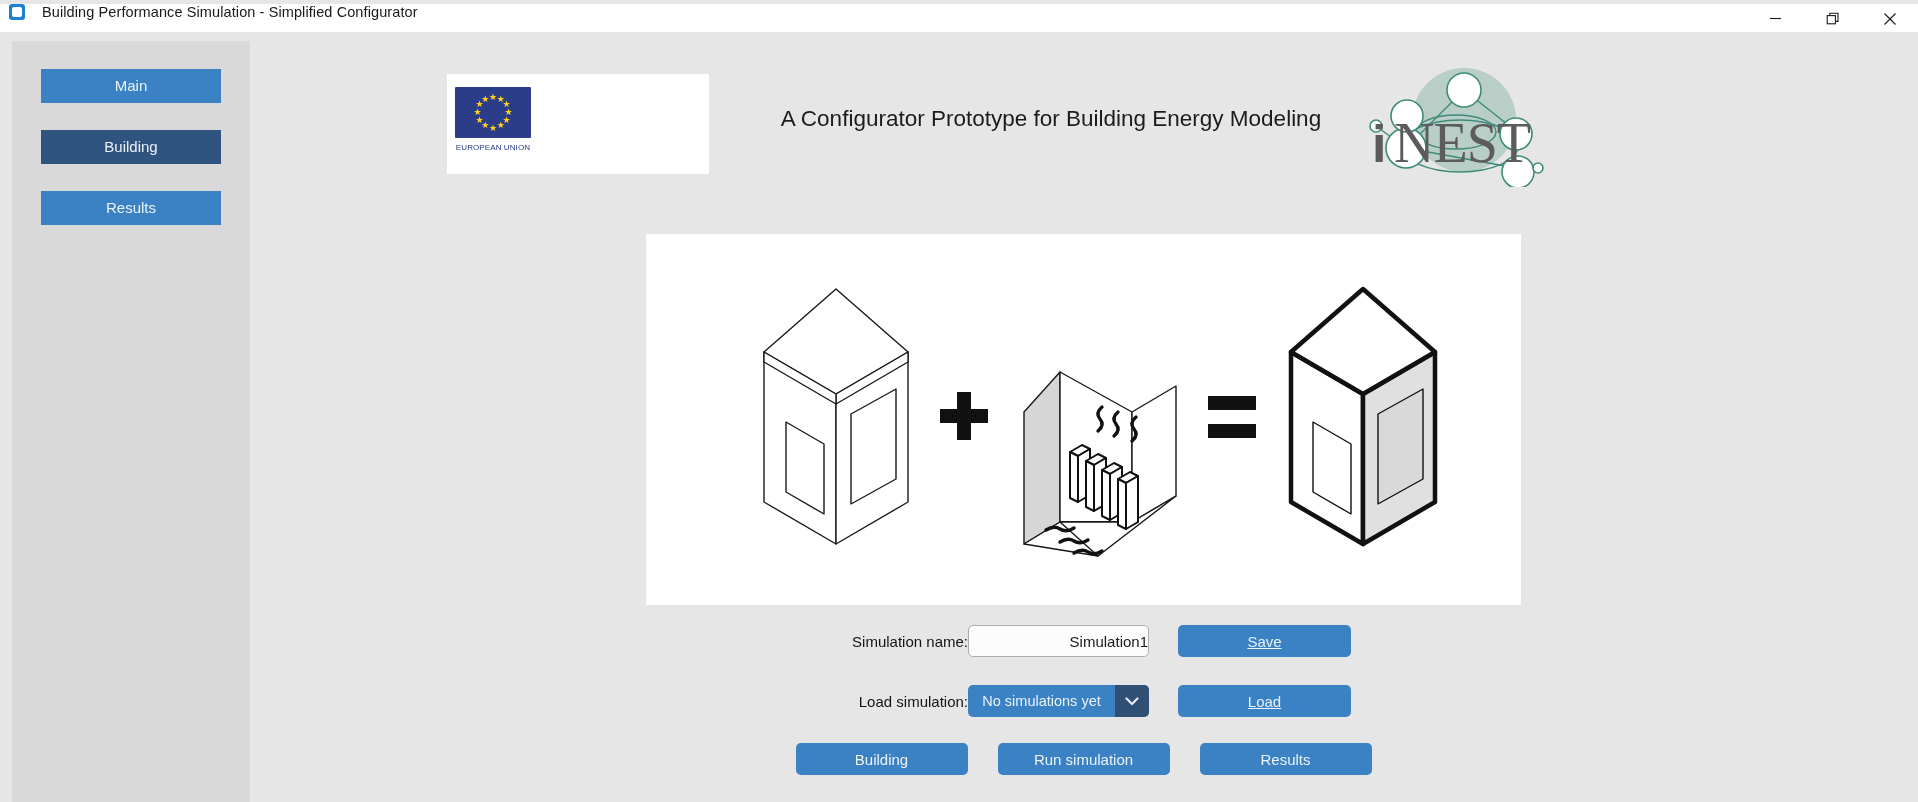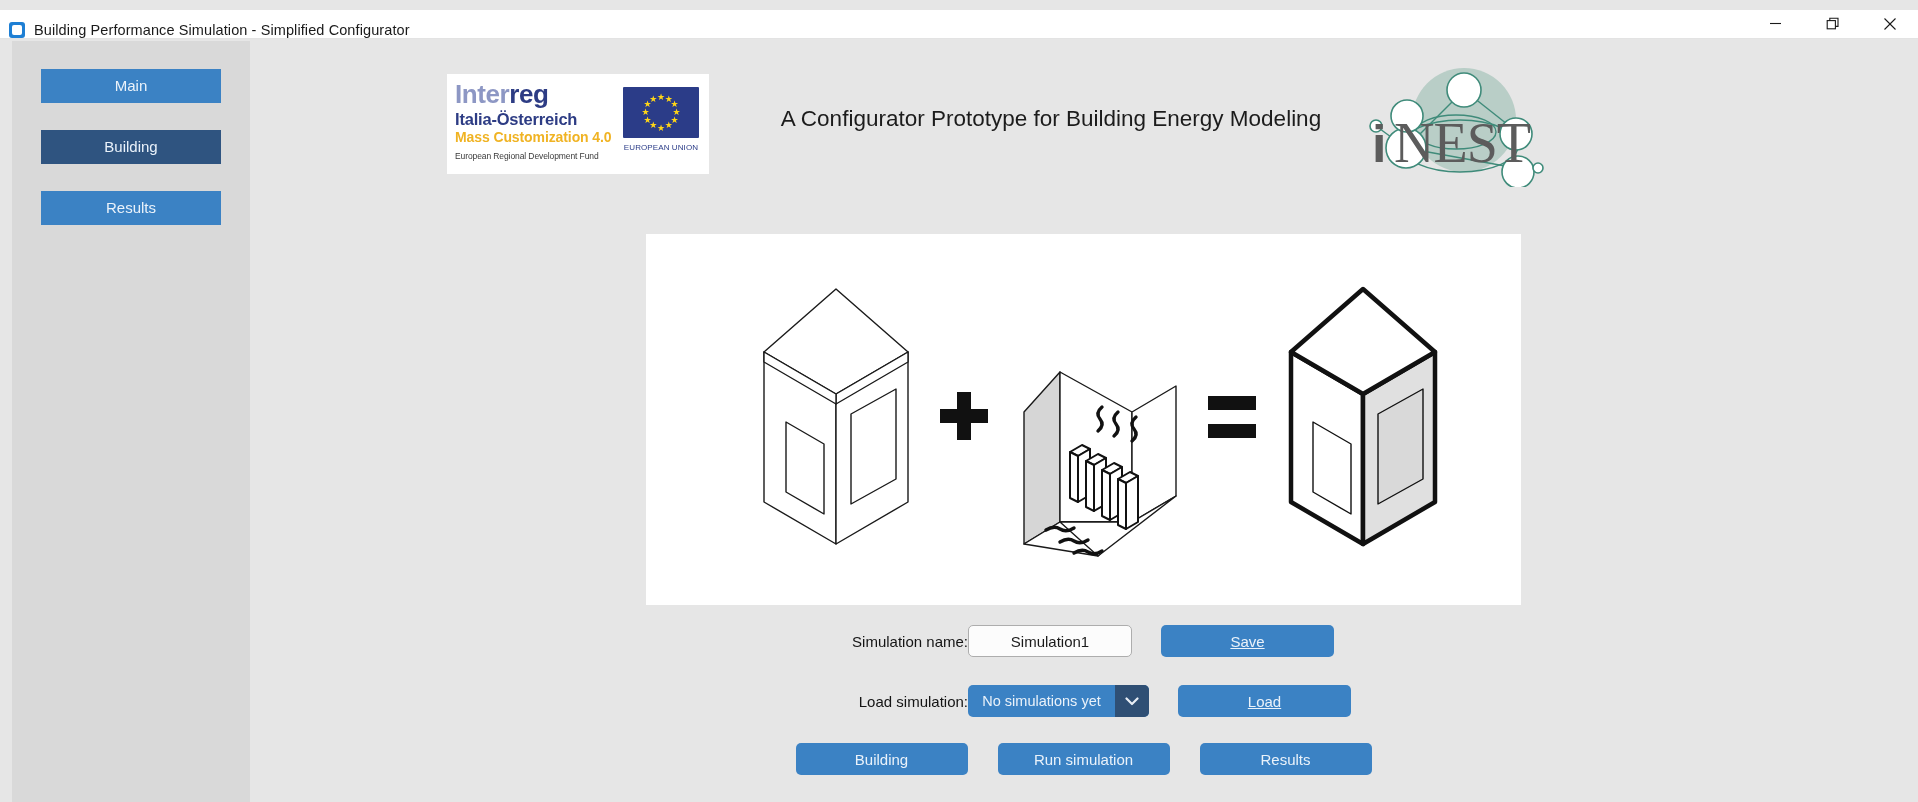--- a/index.html
+++ b/index.html
@@ -6,25 +6,26 @@
   html, body {
     margin: 0; padding: 0;
     width: 1918px; height: 802px;
     overflow: hidden;
     background: #e6e6e6;
     font-family: "Liberation Sans", sans-serif;
   }
 
   
   .titlebar {
-    position: absolute; top: 10px; left: 0;
+    position: absolute; top: 4px; left: 0;
     width: 1918px; height: 29px;
     background: #ffffff;
-    display: flex; align-items: flex-end;
+    display: flex; align-items: flex-start;
     border-bottom: 1px solid #e3e3e3;
+    gap: 8px;
   }
   .app-icon {
     width: 16px; height: 16px;
     margin-left: 9px; margin-right: 9px;
     background: #1e7fd4;
     border-radius: 3px;
     position: relative; flex: none;
   }
   .app-icon::after {
     content: ""; position: absolute;
@@ -159,26 +160,26 @@
     width: 875px; height: 160px;
   }
   .frow { position: absolute; display: flex; align-items: center; }
   .frow-name { left: 170px; top: 0px; }
   .frow-load { left: 170px; top: 60px; }
   .flabel {
     font-size: 15px; color: #141414;
     width: 152px; text-align: right; 
   }
   .text-input {
-    width: 164px; height: 32px;
+    width: 181px; height: 32px;
     background: #fcfcfc;
     border: 1px solid #adadad; border-radius: 5px;
     font-family: "Liberation Sans", sans-serif;
     font-size: 15px; color: #1a1a1a;
-    text-align: center; padding: 0;
+    text-align: right; padding: 0;
   }
   .combo {
     width: 181px; height: 32px;
     border-radius: 5px; overflow: hidden;
     display: flex; background: #3b82c4;
   }
   .combo-value {
     flex: 1; display: flex; align-items: center; justify-content: center;
     font-size: 14.5px; color: #eaf2fa; white-space: nowrap;
   }
@@ -234,26 +235,20 @@
 
 <div class="sidebar">
   <button class="side-btn" id="side-main">Main</button>
   <button class="side-btn active" id="side-building">Building</button>
   <button class="side-btn" id="side-results">Results</button>
 </div>
 
 <div class="header">
 
   <div class="interreg">
-    <div class="interreg-left">
-      <div class="ir-word"><span class="lite">Inter</span><span>reg</span></div>
-      <div class="ir-sub">Italia-Österreich</div>
-      <div class="ir-mc">Mass Customization 4.0</div>
-      <div class="ir-fund">European Regional Development Fund</div>
-    </div>
     <div class="interreg-right">
       <div class="eu-flag" id="eu-flag">
           <div class="eu-star" style="left: 33.5px; top: 5.5px;">★</div>
           <div class="eu-star" style="left: 41.25px; top: 7.57661px;">★</div>
           <div class="eu-star" style="left: 46.9234px; top: 13.25px;">★</div>
           <div class="eu-star" style="left: 49px; top: 21px;">★</div>
           <div class="eu-star" style="left: 46.9234px; top: 28.75px;">★</div>
           <div class="eu-star" style="left: 41.25px; top: 34.4234px;">★</div>
           <div class="eu-star" style="left: 33.5px; top: 36.5px;">★</div>
           <div class="eu-star" style="left: 25.75px; top: 34.4234px;">★</div>

